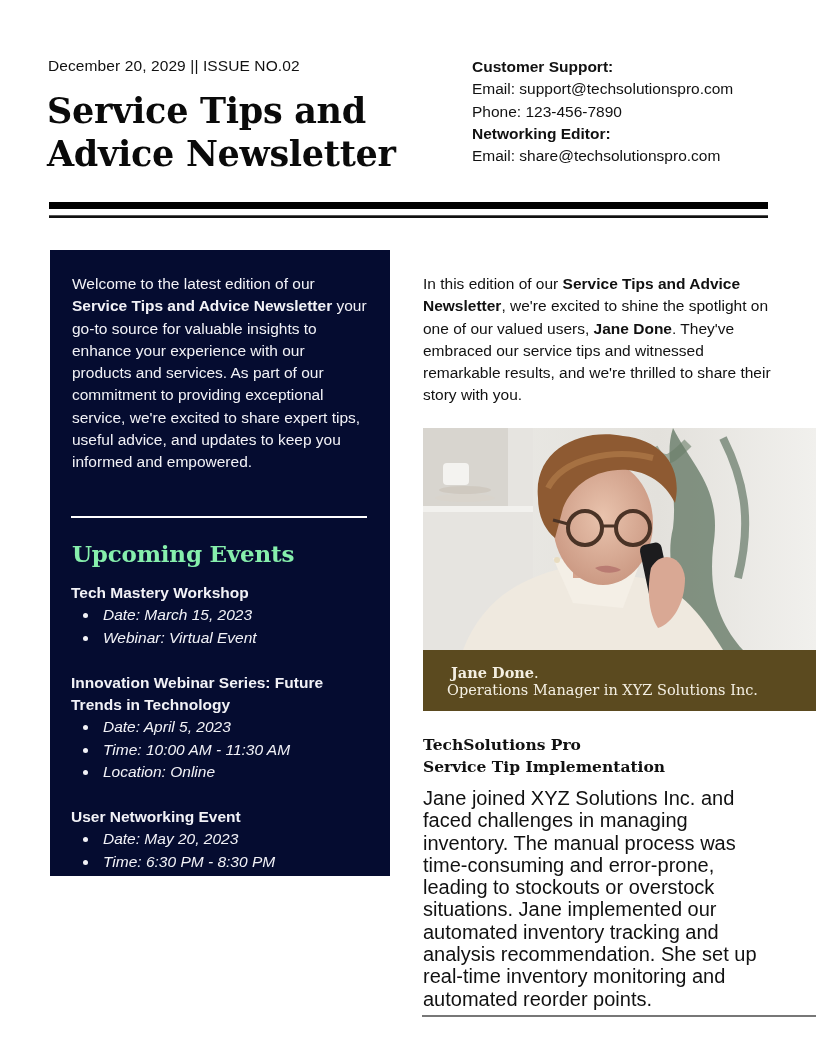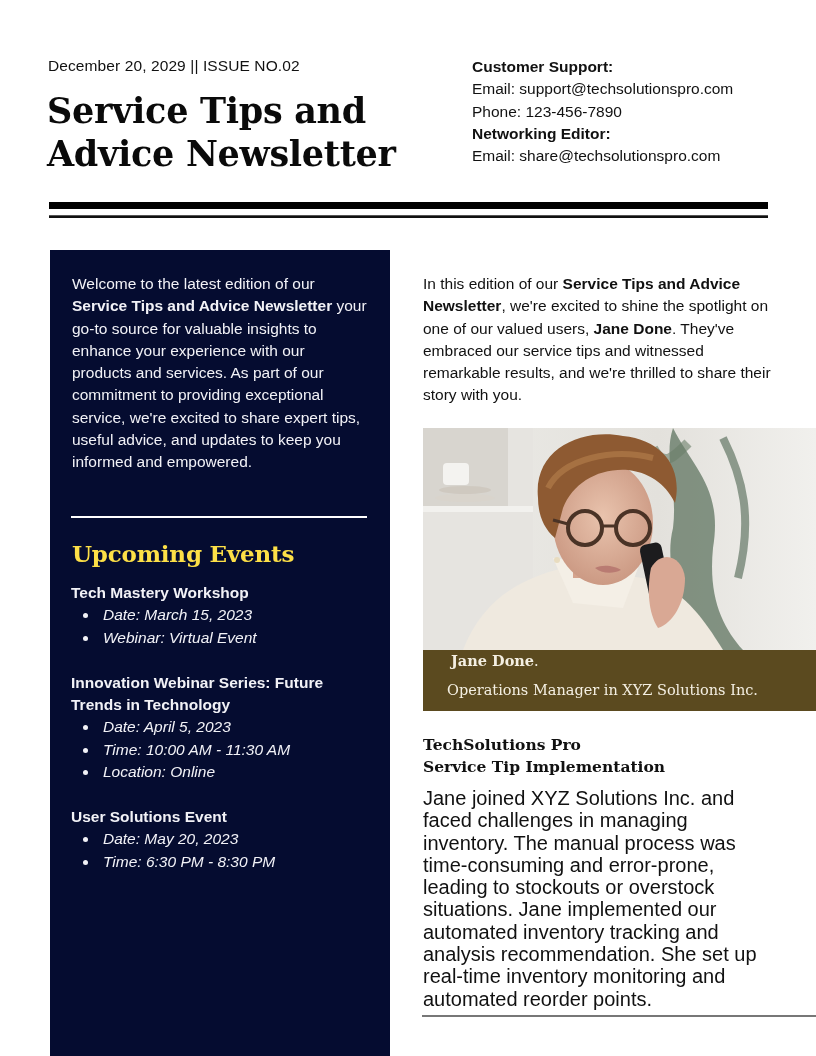--- a/index.html
+++ b/index.html
@@ -9,39 +9,39 @@
     .issue-line { position: absolute; left: 48px; top: 57px; font-size: 15.5px; color: #111; letter-spacing: 0.1px; }
     .title { position: absolute; left: 47px; top: 89px; width: 400px; font-family: "DejaVu Serif", "Liberation Serif", serif; font-weight: bold; font-size: 35px; line-height: 43px; color: #0a0a0a; letter-spacing: -0.3px; }
 
     .contact { position: absolute; left: 472px; top: 56px; font-size: 15.5px; line-height: 22.3px; color: #111; }
     .contact .lbl { font-weight: bold; display: block; }
     .contact .val { display: block; }
 
     .rule-thick { position: absolute; left: 49px; top: 202px; width: 719px; height: 7px; background: #000; }
     .rule-thin { position: absolute; left: 49px; top: 215px; width: 719px; height: 3px; background: #111; border-top: 1px solid #555; }
 
-    .panel { position: absolute; left: 50px; top: 250px; width: 340px; height: 806px; background: #050c30; color: #f2f2f7; }
+    .panel { position: absolute; left: 50px; top: 250px; width: 340px; height: 626px; background: #050c30; color: #f2f2f7; }
     .panel-inner { position: absolute; left: 22px; top: 23px; width: 296px; }
     .intro { font-size: 15.5px; line-height: 22.3px; }
     .intro b { font-weight: bold; }
     .panel-rule { position: absolute; left: 21px; top: 266px; width: 296px; height: 2px; background: #ffffff; }
-    .events-title { position: absolute; left: 22px; top: 290px; font-family: "DejaVu Serif", "Liberation Serif", serif; font-weight: bold; font-size: 23px; color: #fde047; letter-spacing: -0.2px; }
+    .events-title { position: absolute; left: 22px; top: 290px; font-family: "DejaVu Serif", "Liberation Serif", serif; font-weight: bold; font-size: 23px; color: #86efac; letter-spacing: -0.2px; }
     .events { position: absolute; left: 21px; top: 332px; width: 300px; font-size: 15.5px; line-height: 22.4px; }
     .event { margin-bottom: 22.4px; }
     .event-name { font-weight: bold; display: block; }
     .event ul { list-style: none; padding-left: 32px; font-style: italic; }
     .event li { position: relative; }
     .event li::before { content: ""; position: absolute; left: -20px; top: 9px; width: 5px; height: 5px; border-radius: 50%; background: #f2f2f7; }
 
     .lead { position: absolute; left: 423px; top: 273px; width: 350px; font-size: 15.5px; line-height: 22.3px; color: #111; }
     .lead b { font-weight: bold; }
 
     .photo { position: absolute; left: 423px; top: 428px; width: 393px; height: 222px; overflow: hidden; background: #e9e7e2; }
     .caption { position: absolute; left: 423px; top: 650px; width: 393px; height: 61px; background: #5b4a1f; color: #f4efe2; font-family: "DejaVu Serif", "Liberation Serif", serif; font-size: 14.5px; }
-    .caption .cap-name { position: absolute; left: 28px; top: 2px; font-weight: bold; }
+    .caption .cap-name { position: absolute; left: 28px; top: 14px; font-weight: bold; }
     .caption .cap-dot { font-weight: normal; }
     .caption .cap-role { position: absolute; left: 24px; top: 32px; }
 
     .story-title { position: absolute; left: 423px; top: 734px; font-family: "DejaVu Serif", "Liberation Serif", serif; font-weight: bold; font-size: 15.5px; line-height: 22px; color: #111; }
     .story-body { position: absolute; left: 423px; top: 787px; width: 345px; font-size: 20px; line-height: 22.3px; color: #111; }
     .story-rule { position: absolute; left: 422px; top: 1015px; width: 394px; height: 2px; background: #777; }
   </style>
 </head>
 <body>
 
@@ -85,21 +85,21 @@
     </div>
     <div class="event">
       <span class="event-name">Innovation Webinar Series: Future Trends in Technology</span>
       <ul>
         <li>Date: April 5, 2023</li>
         <li>Time: 10:00 AM - 11:30 AM</li>
         <li>Location: Online</li>
       </ul>
     </div>
     <div class="event">
-      <span class="event-name">User Solutions Event</span>
+      <span class="event-name">User Networking Event</span>
       <ul>
         <li>Date: May 20, 2023</li>
         <li>Time: 6:30 PM - 8:30 PM</li>
       </ul>
     </div>
   </div>
 </aside>
 
 <p class="lead">
   <span>In this edition of our </span><b>Service Tips and Advice Newsletter</b><span>, we're excited to shine the spotlight on one of our valued users, </span><b>Jane Done</b><span>. They've embraced our service tips and witnessed remarkable results, and we're thrilled to share their story with you.</span>

